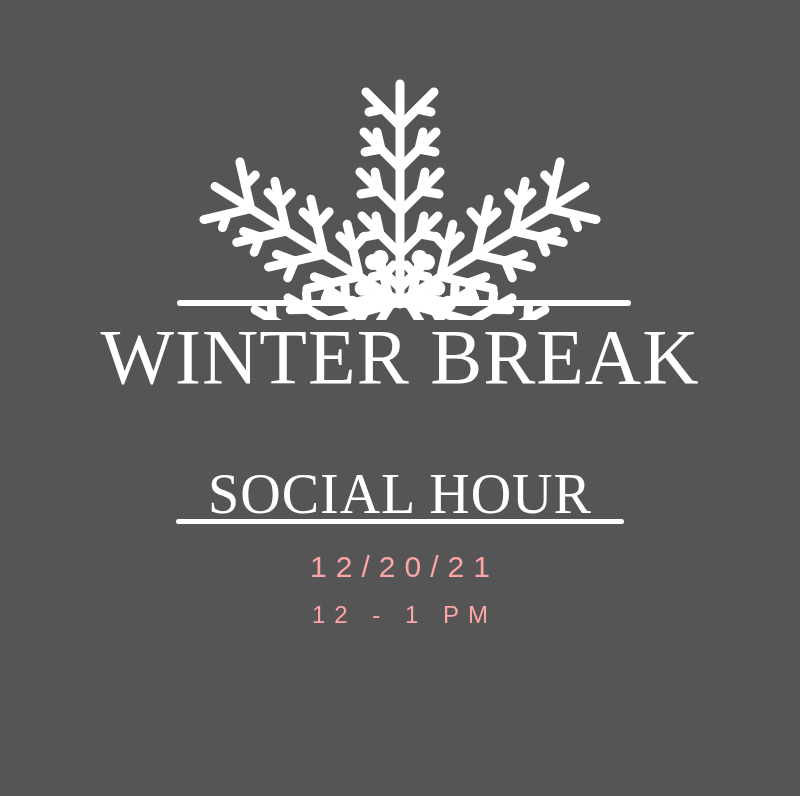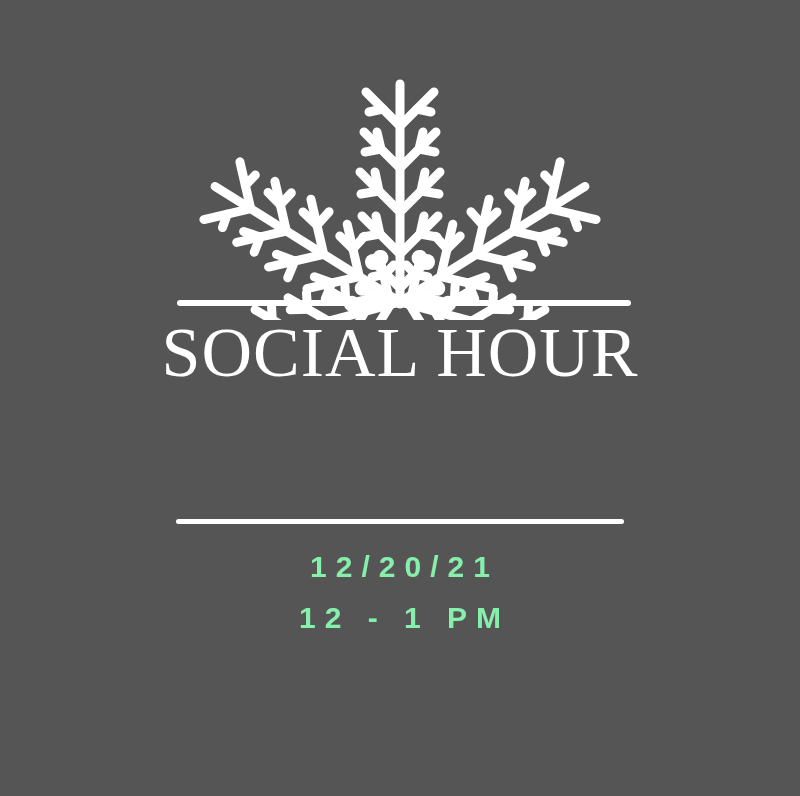--- a/index.html
+++ b/index.html
@@ -51,22 +51,23 @@
     color: #ffffff;
     line-height: 1.0;
     white-space: nowrap;
   }
   #headline-1 {
     font-size: 78px;
     letter-spacing: 1px;
     padding-bottom: 26px;
   }
   #headline-2 {
-    font-size: 70px;
+    font-size: 56px;
     letter-spacing: 1px;
+    margin-top: 44px;
   }
 
   
   #divider-wrap {
     position: absolute;
     left: 0;
     top: 519px;
     width: 800px;
     display: flex;
     justify-content: center;
@@ -82,33 +83,33 @@
   #details {
     position: absolute;
     left: 0;
     top: 552px;
     width: 800px;
     text-align: center;
   }
   .detail-line {
     display: block;
     font-family: "Liberation Sans", sans-serif;
-    font-weight: 700;
-    color: #86efac;
+    font-weight: 400;
+    color: #fca5a5;
     white-space: nowrap;
     line-height: 1.0;
   }
   #detail-date {
     font-size: 30px;
     letter-spacing: 9px;
     padding-left: 9px;
     padding-bottom: 21px;
   }
   #detail-time {
-    font-size: 30px;
+    font-size: 24px;
     letter-spacing: 9px;
     padding-left: 9px;
     padding-bottom: 21px;
   }
   #detail-location {
     font-size: 29px;
     letter-spacing: 9px;
     padding-left: 9px;
   }
 </style>
@@ -208,20 +209,21 @@
         </g>
 
         <circle cx="400" cy="300" r="7" stroke="none"></circle>
       </g>
 
       <line x1="180" y1="303" x2="628" y2="303" stroke="#ffffff" stroke-width="6" stroke-linecap="round"></line>
     </svg>
   </div>
 
   <div id="headline">
+    <span class="headline-line" id="headline-1">WINTER BREAK</span>
     <span class="headline-line" id="headline-2">SOCIAL HOUR</span>
   </div>
 
   <div id="divider-wrap">
     <div id="divider"></div>
   </div>
 
   <div id="details">
     <span class="detail-line" id="detail-date">12/20/21</span>
     <span class="detail-line" id="detail-time">12 - 1 PM</span>

